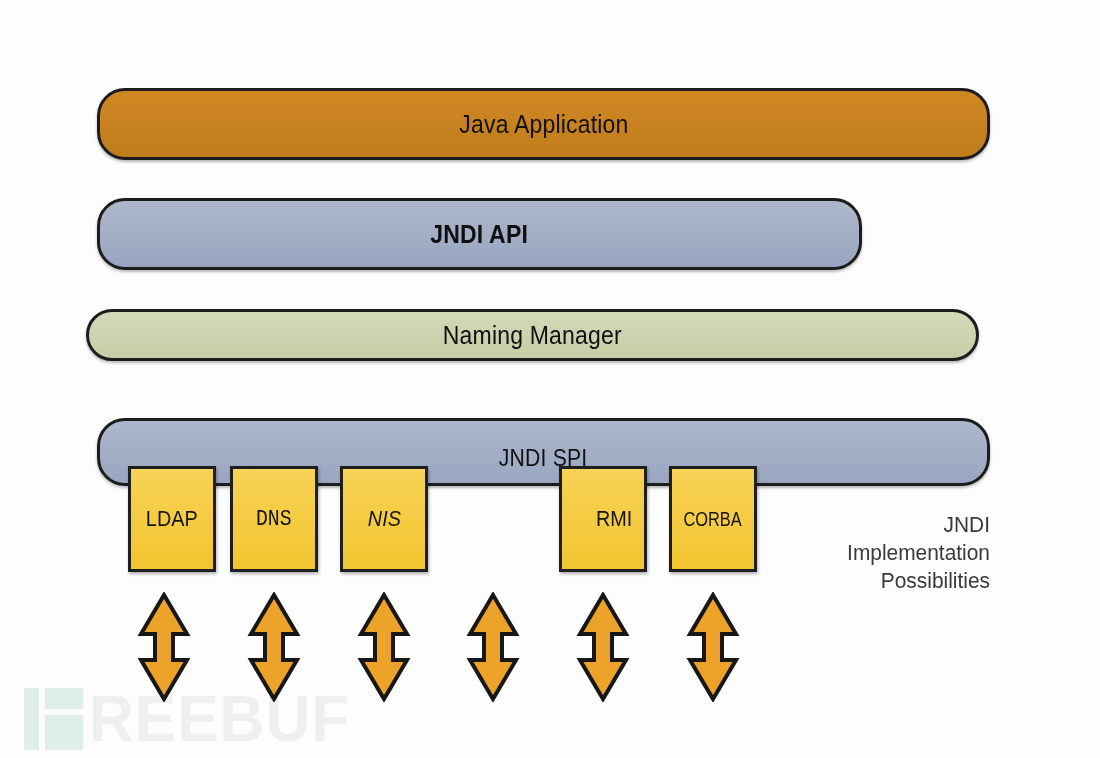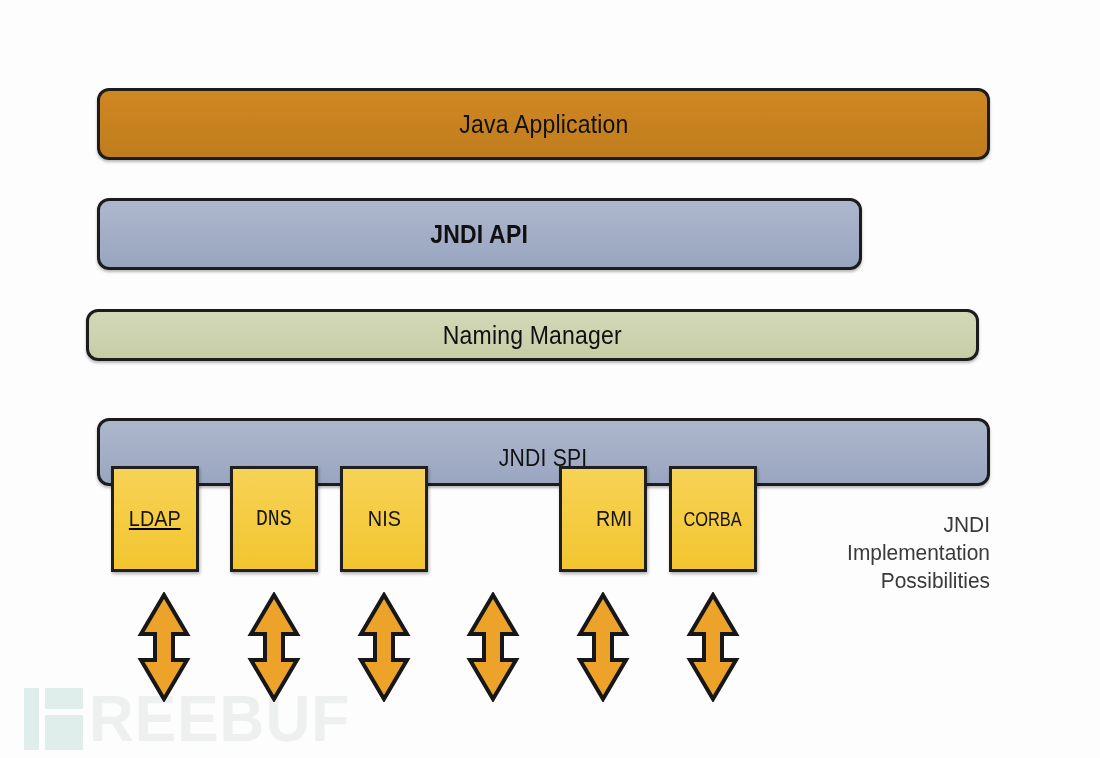--- a/index.html
+++ b/index.html
@@ -17,21 +17,21 @@
     height: 758px;
     background: #fdfdfd;
     overflow: hidden;
   }
 
   
   .layer-bar {
     position: absolute;
     box-sizing: border-box;
     border: 3px solid #1c1c1c;
-    border-radius: 12px;
+    border-radius: 28px;
     display: flex;
     align-items: center;
     justify-content: center;
     box-shadow: 0 2px 3px rgba(0,0,0,0.28);
     text-align: center;
   }
   .layer-label {
     font-size: 25px;
     color: #101010;
     letter-spacing: 0.2px;
@@ -183,29 +183,29 @@
   </div>
 
   <div class="layer-bar" id="bar-naming-manager">
     <span class="layer-label">Naming Manager</span>
   </div>
 
   <div class="layer-bar" id="bar-jndi-spi">
     <span class="layer-label">JNDI SPI</span>
   </div>
 
-  <div class="provider-box" style="left:111px;text-decoration:underline;">
+  <div class="provider-box" style="left:128px;">
     <span class="provider-label">LDAP</span>
   </div>
 
   <div class="provider-box" style="left:230px;font-family:Liberation Mono, monospace;">
     <span class="provider-label">DNS</span>
   </div>
 
-  <div class="provider-box" style="left:340px;">
+  <div class="provider-box" style="left:340px;font-style:italic;">
     <span class="provider-label">NIS</span>
   </div>
 
 
   <div class="provider-box" style="left:559px;padding-left:23px;">
     <span class="provider-label">RMI</span>
   </div>
 
   <div class="provider-box" style="left:669px;">
     <span class="provider-label narrow">CORBA</span>

